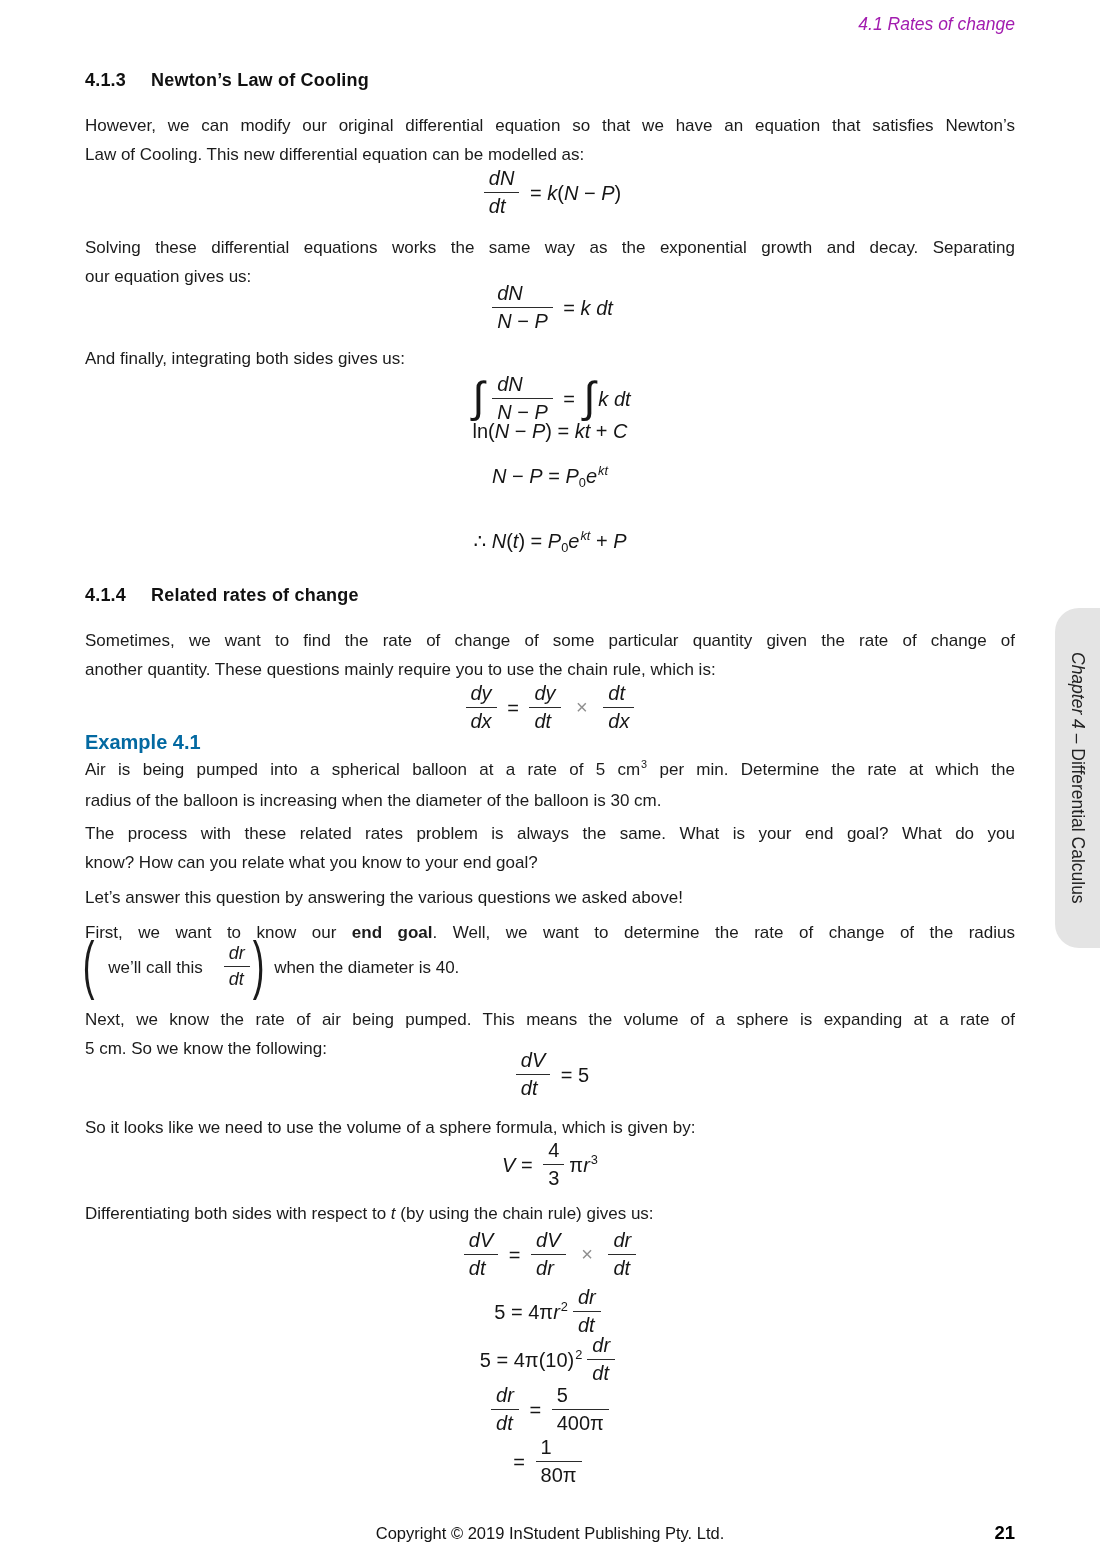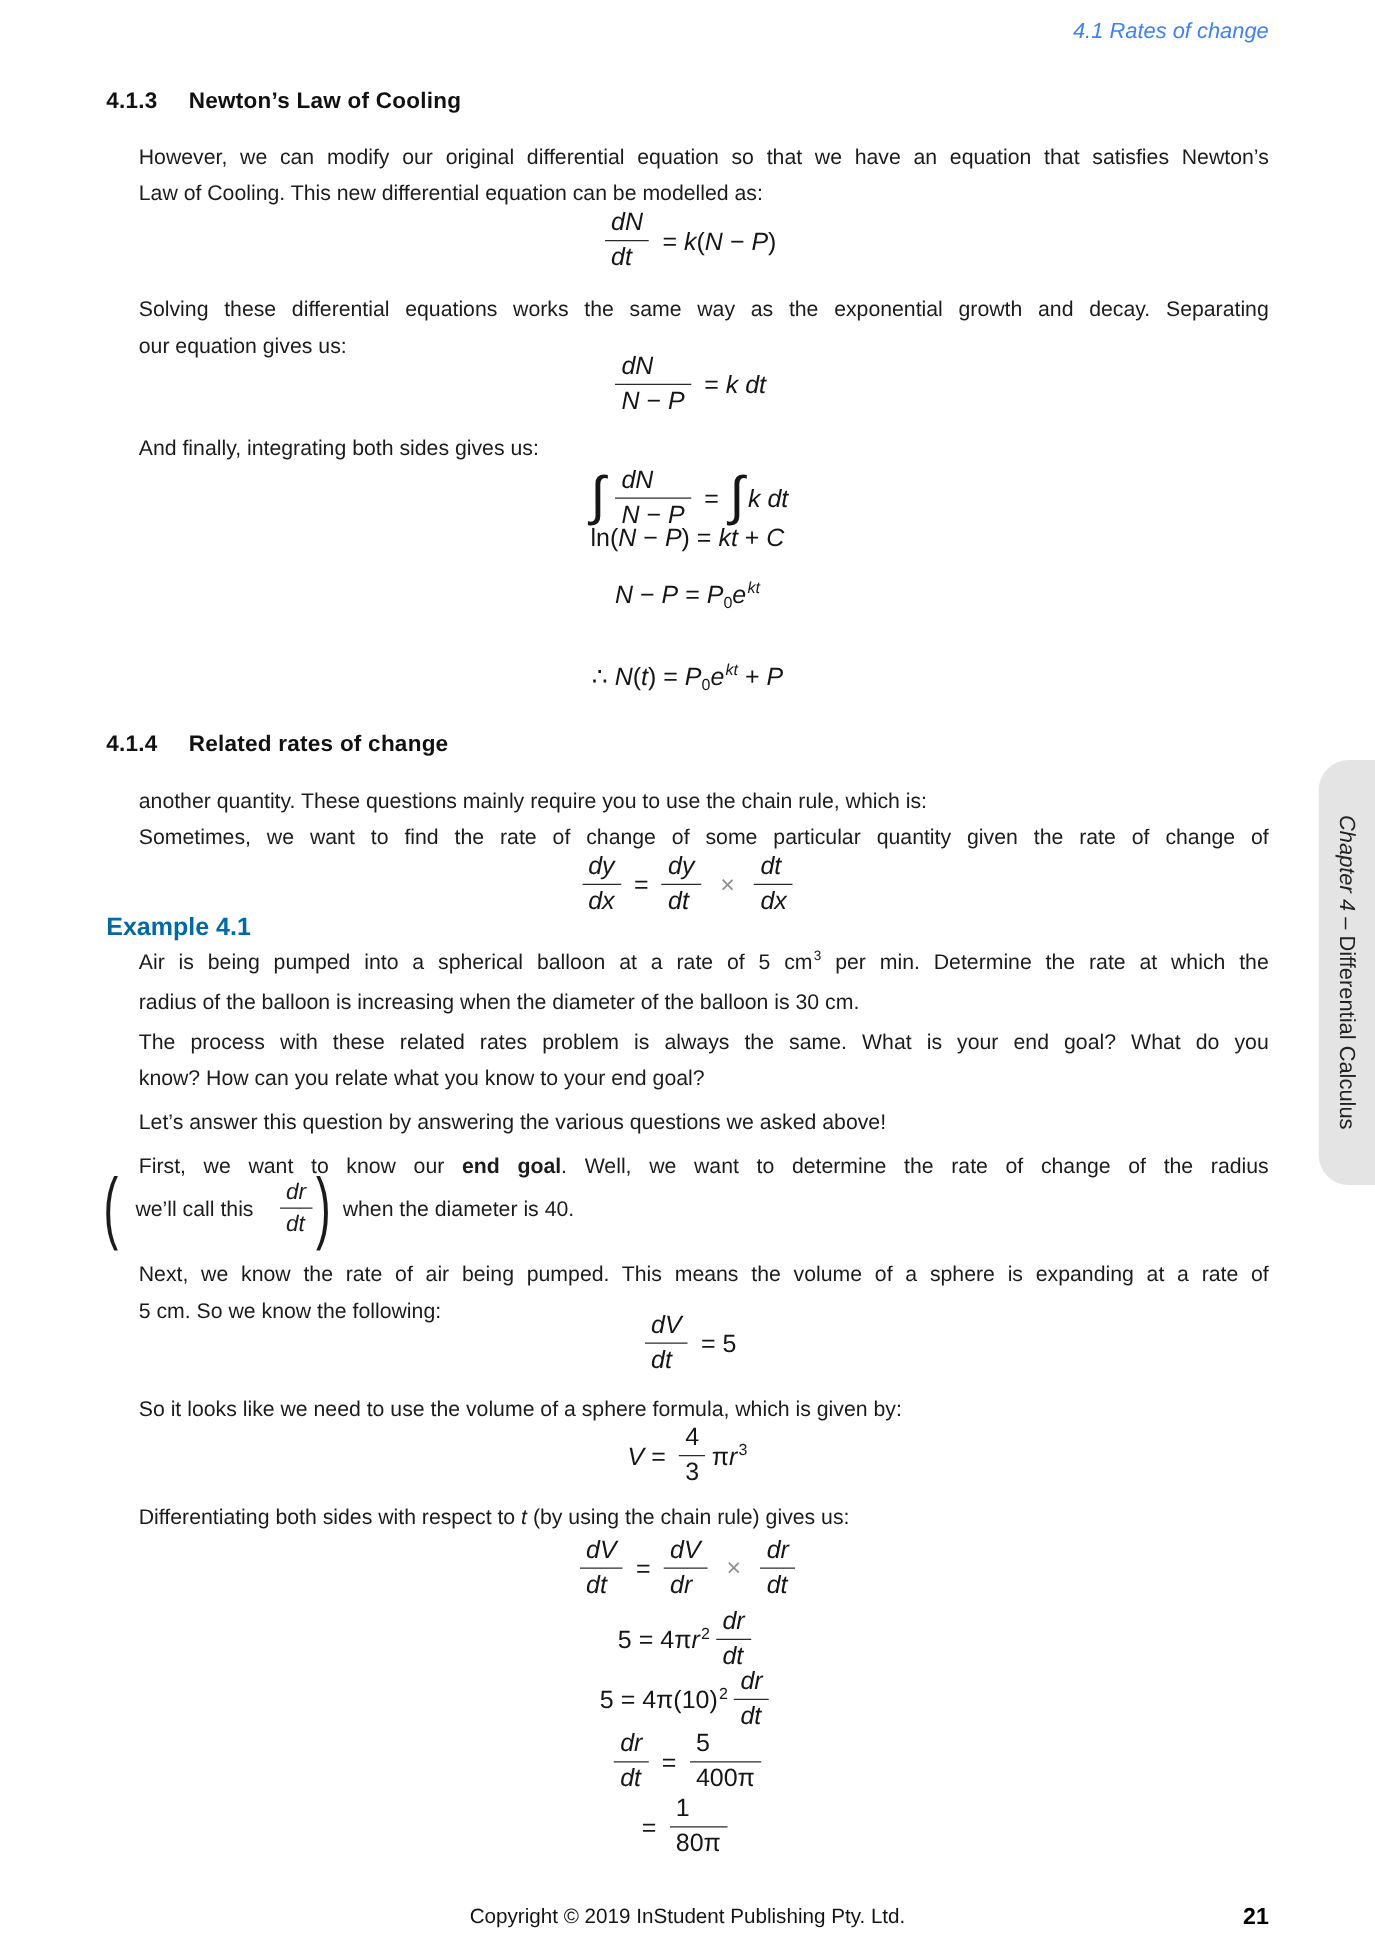--- a/index.html
+++ b/index.html
@@ -2,29 +2,29 @@
 <html><head>
 <meta charset="utf-8">
 <title>4.1 Rates of change</title>
 <style>
   html,body{margin:0;padding:0;background:#ffffff;}
   .page{position:relative;width:1100px;height:1556px;background:#ffffff;overflow:hidden;
         font-family:"Liberation Sans", sans-serif;color:#1b1b1b;}
   .blk{position:absolute;left:85px;width:930px;}
 
   
-  .hdr{font-style:italic;font-size:17.5px;text-align:right;color:#3b82f6;}
+  .hdr{font-style:italic;font-size:17.5px;text-align:right;color:#a21caf;}
 
   
   .h{font-size:18px;font-weight:bold;letter-spacing:.2px;color:#111;margin:0;}
   .hnum{margin-right:25px;}
 
   
   .para{font-size:17px;line-height:29px;color:#1b1b1b;}
-  .para .line{text-align:justify;margin-left:26px;}
+  .para .line{text-align:justify;}
   .para .line.jfull{text-align:justify;text-align-last:justify;}
   .example{font-size:20px;font-weight:bold;color:#0369a1;}
 
   sup{font-size:64%;position:relative;top:-0.62em;vertical-align:baseline;margin-left:1px;}
   sub{font-size:64%;position:relative;top:0.30em;vertical-align:baseline;}
 
   
   .eq{position:absolute;left:85px;width:930px;text-align:center;font-size:20px;color:#161616;
       white-space:nowrap;}
   .mi{font-style:italic;}
@@ -88,22 +88,22 @@
   <div class="eq" style="top:375px"><span class="int">∫</span><span class="frac"><span class="fn"><span class="mi">dN</span></span><span class="fd"><span class="mi">N</span> − <span class="mi">P</span></span></span> = <span class="int">∫</span><span class="mi">k</span> <span class="mi">dt</span></div>
   <div class="eq" style="top:420px"><span class="rm">ln</span>(<span class="mi">N</span> − <span class="mi">P</span>) = <span class="mi">kt</span> + <span class="mi">C</span></div>
   <div class="eq" style="top:465px"><span class="mi">N</span> − <span class="mi">P</span> = <span class="mi">P</span><sub>0</sub><span class="mi">e</span><sup><span class="mi">kt</span></sup></div>
   <div class="eq" style="top:529px">∴ <span class="mi">N</span>(<span class="mi">t</span>) = <span class="mi">P</span><sub>0</sub><span class="mi">e</span><sup><span class="mi">kt</span></sup> + <span class="mi">P</span></div>
 
   <h1 class="blk h" style="top:585px">
     <span class="hnum">4.1.4</span><span>Related rates of change</span>
   </h1>
 
   <div class="blk para" style="top:626px">
+      <div class="line jfull">Sometimes, we want to find the rate of change of some particular quantity given the rate of change of</div>
       <div class="line">another quantity. These questions mainly require you to use the chain rule, which is:</div>
-      <div class="line jfull">Sometimes, we want to find the rate of change of some particular quantity given the rate of change of</div>
     </div>
 
   <div class="eq" style="top:684px"><span class="frac"><span class="fn"><span class="mi">dy</span></span><span class="fd"><span class="mi">dx</span></span></span> = <span class="frac"><span class="fn"><span class="mi">dy</span></span><span class="fd"><span class="mi">dt</span></span></span> <span class="times">×</span> <span class="frac"><span class="fn"><span class="mi">dt</span></span><span class="fd"><span class="mi">dx</span></span></span></div>
 
   <div class="blk example" style="top:731px">Example 4.1</div>
 
   <div class="blk para" style="top:755px">
       <div class="line jfull">Air is being pumped into a spherical balloon at a rate of 5 cm<sup>3</sup> per min. Determine the rate at which the</div>
       <div class="line">radius of the balloon is increasing when the diameter of the balloon is 30 cm.</div>
     </div>

